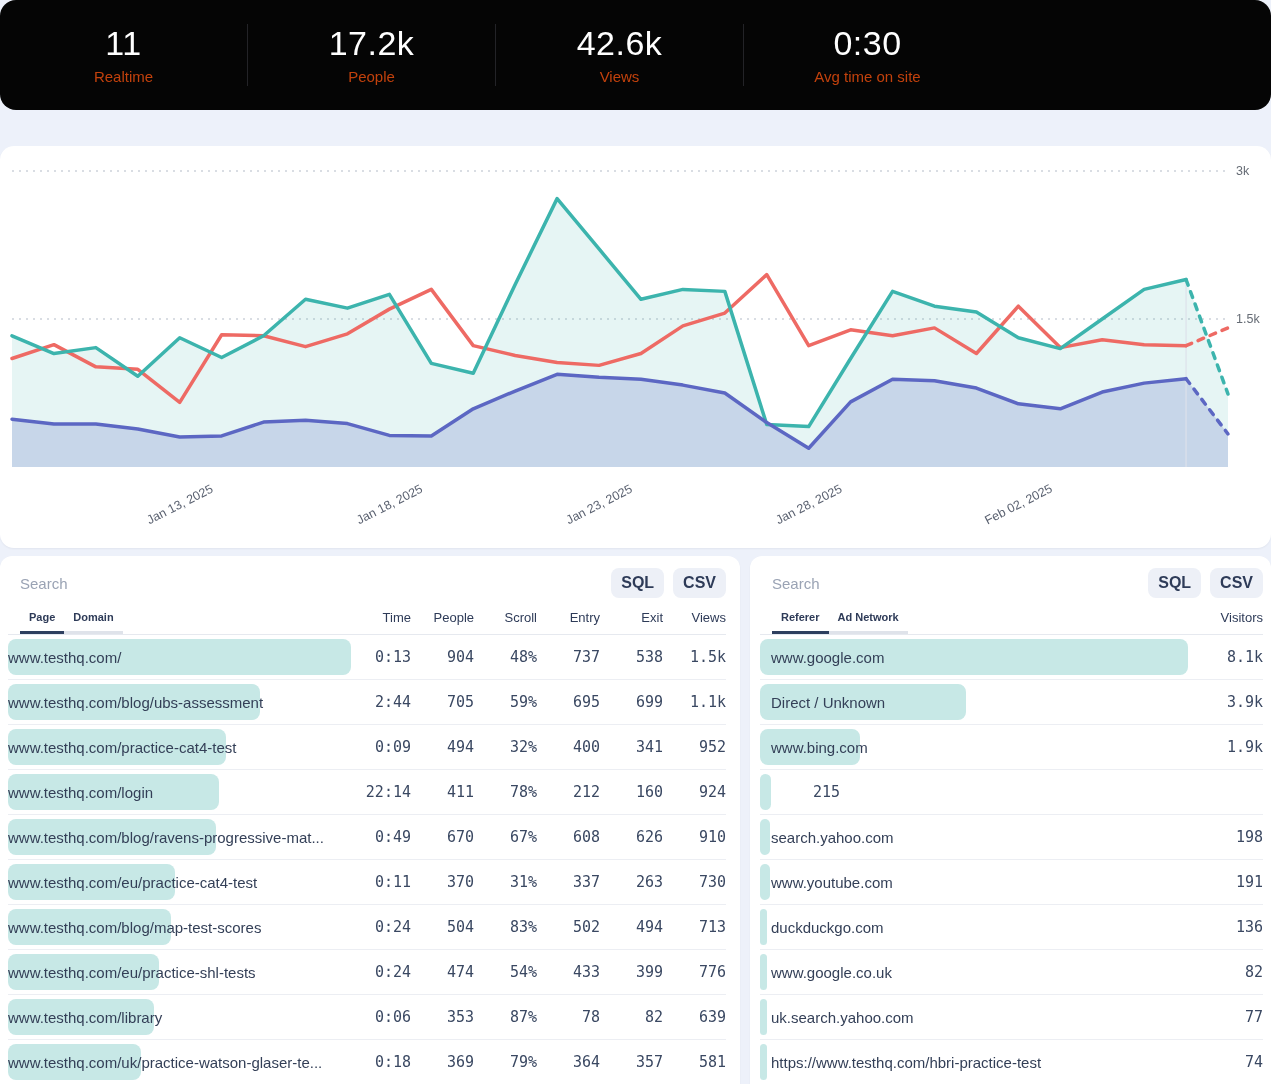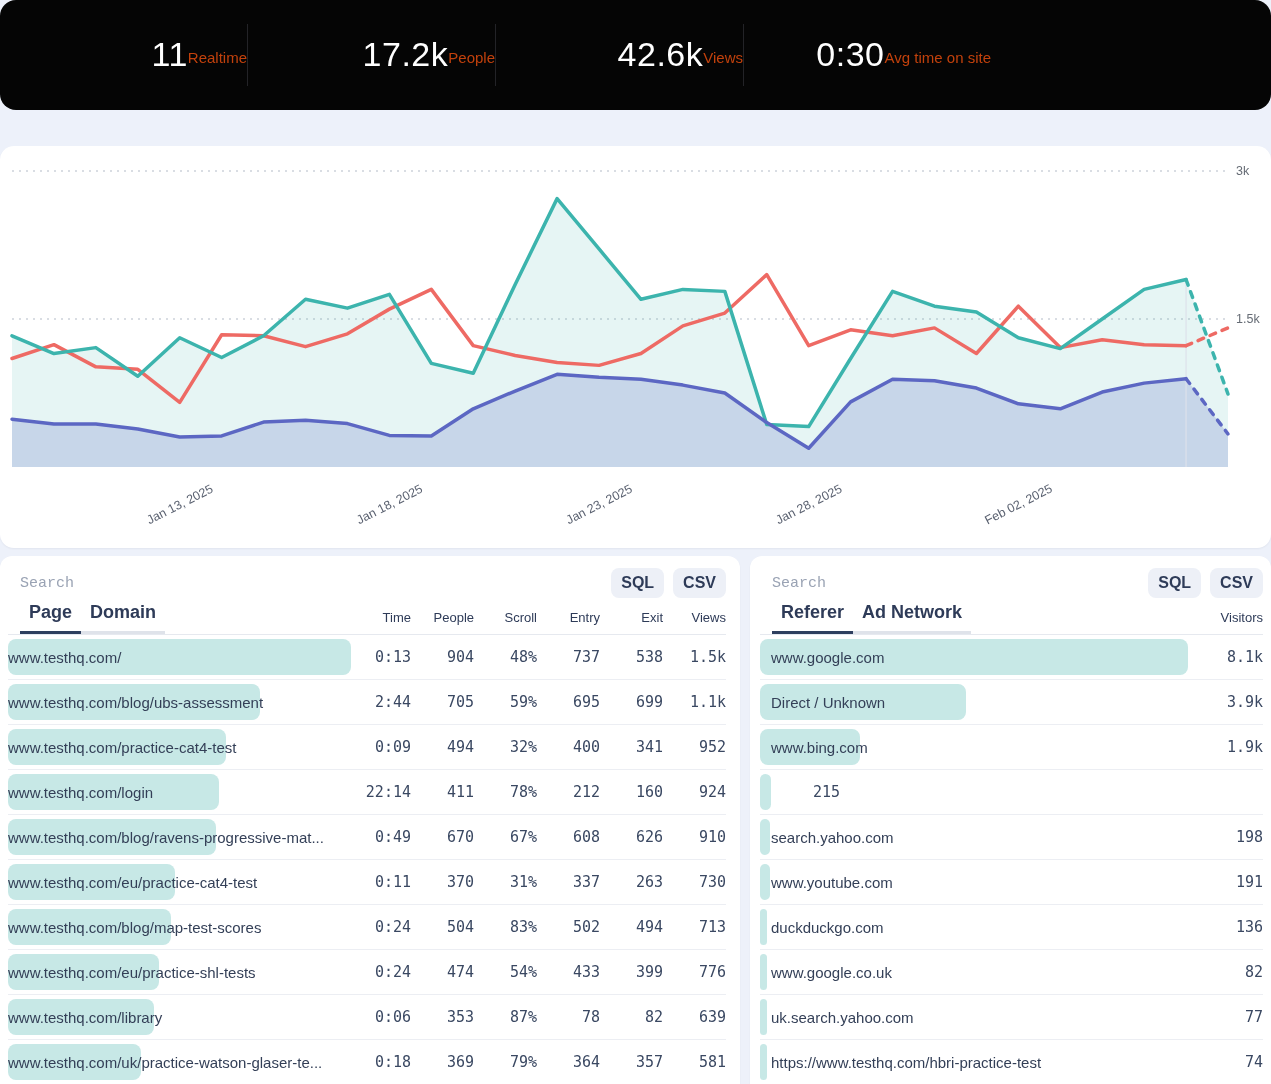--- a/index.html
+++ b/index.html
@@ -2,49 +2,49 @@
 <html><head>
 <meta charset="utf-8">
 <style>
   * { margin:0; padding:0; box-sizing:border-box; }
   html,body { width:1271px; height:1084px; overflow:hidden; background:#edf1fa;
     font-family:"Liberation Sans", sans-serif; }
 
   
   .topbar { width:1271px; height:110px; background:#050505; border-radius:16px;
     display:flex; align-items:center; }
-  .stat { width:247px; display:flex; flex-direction:row; align-items:center; justify-content:flex-end; }
+  .stat { width:247px; display:flex; flex-direction:column; align-items:center; justify-content:flex-start; }
   .stat-value { color:#ffffff; font-size:34px; font-weight:300; letter-spacing:.5px; line-height:1.1; }
   .stat-label { color:#c2410c; font-size:15px; font-weight:400; margin-top:5px; }
   .stat-divider { width:1px; height:62px; background:#232327; }
 
   
   .chart-card { position:relative; width:1271px; height:402px; margin-top:36px;
     background:#ffffff; border-radius:14px; box-shadow:0 1px 2px rgba(16,24,40,.05); overflow:hidden; }
   .chart-card svg { display:block; }
 
   
   .tables-row { display:flex; gap:10px; margin-top:8px; height:546px; }
   .panel { background:#ffffff; border-radius:12px; box-shadow:0 1px 2px rgba(16,24,40,.05);
     overflow:hidden; padding:13px 14px 0 8px; }
   .panel.left { width:740px; }
   .panel.right { flex:1; padding:13px 8px 0 10px; }
 
   .search-row { display:flex; align-items:center; justify-content:space-between; height:28px; padding-left:12px; }
   .search-input { border:none; outline:none; font-size:15px; color:#737373; width:220px; background:transparent;
-    font-family:Liberation Mono, monospace; }
+    font-family:Liberation Sans, sans-serif; }
   .search-input::placeholder { color:#9aa3b4; }
   .btn-group { display:flex; gap:9px; }
   .pill-btn { background:#edf0f7; color:#2e3b58; font-weight:bold; font-size:16px;
     border:none; border-radius:8px; padding:6px 10px; cursor:pointer; font-family:"Liberation Sans", sans-serif; }
 
   .header-row { display:flex; align-items:flex-end; margin-top:6px; height:32px;
     border-bottom:1px solid #e6e9ef; padding-left:12px; }
   .tabs { flex:1; display:flex; }
-  .tab { font-size:18px; font-weight:bold; color:#2e3b58; padding:0 9px 8px 9px;
+  .tab { font-size:11px; font-weight:bold; color:#2e3b58; padding:0 9px 8px 9px;
     border-bottom:3px solid #dfe3ea; cursor:pointer; }
   .tab.active { border-bottom-color:#2e3f5f; }
   .col-head { font-size:13px; font-weight:normal; color:#2e3b58; text-align:right; padding-bottom:9px; }
   .panel.left .col-head { width:63px; }
   .panel.right .col-head { width:80px; }
 
   .trow { position:relative; display:flex; align-items:center; height:45px;
     border-bottom:1px solid #eceef3; cursor:pointer; }
   .rowbar { position:absolute; top:4px; bottom:4px; left:0; border-radius:8px; background:#c7e8e6; }
   .cell { position:relative; z-index:1; }

